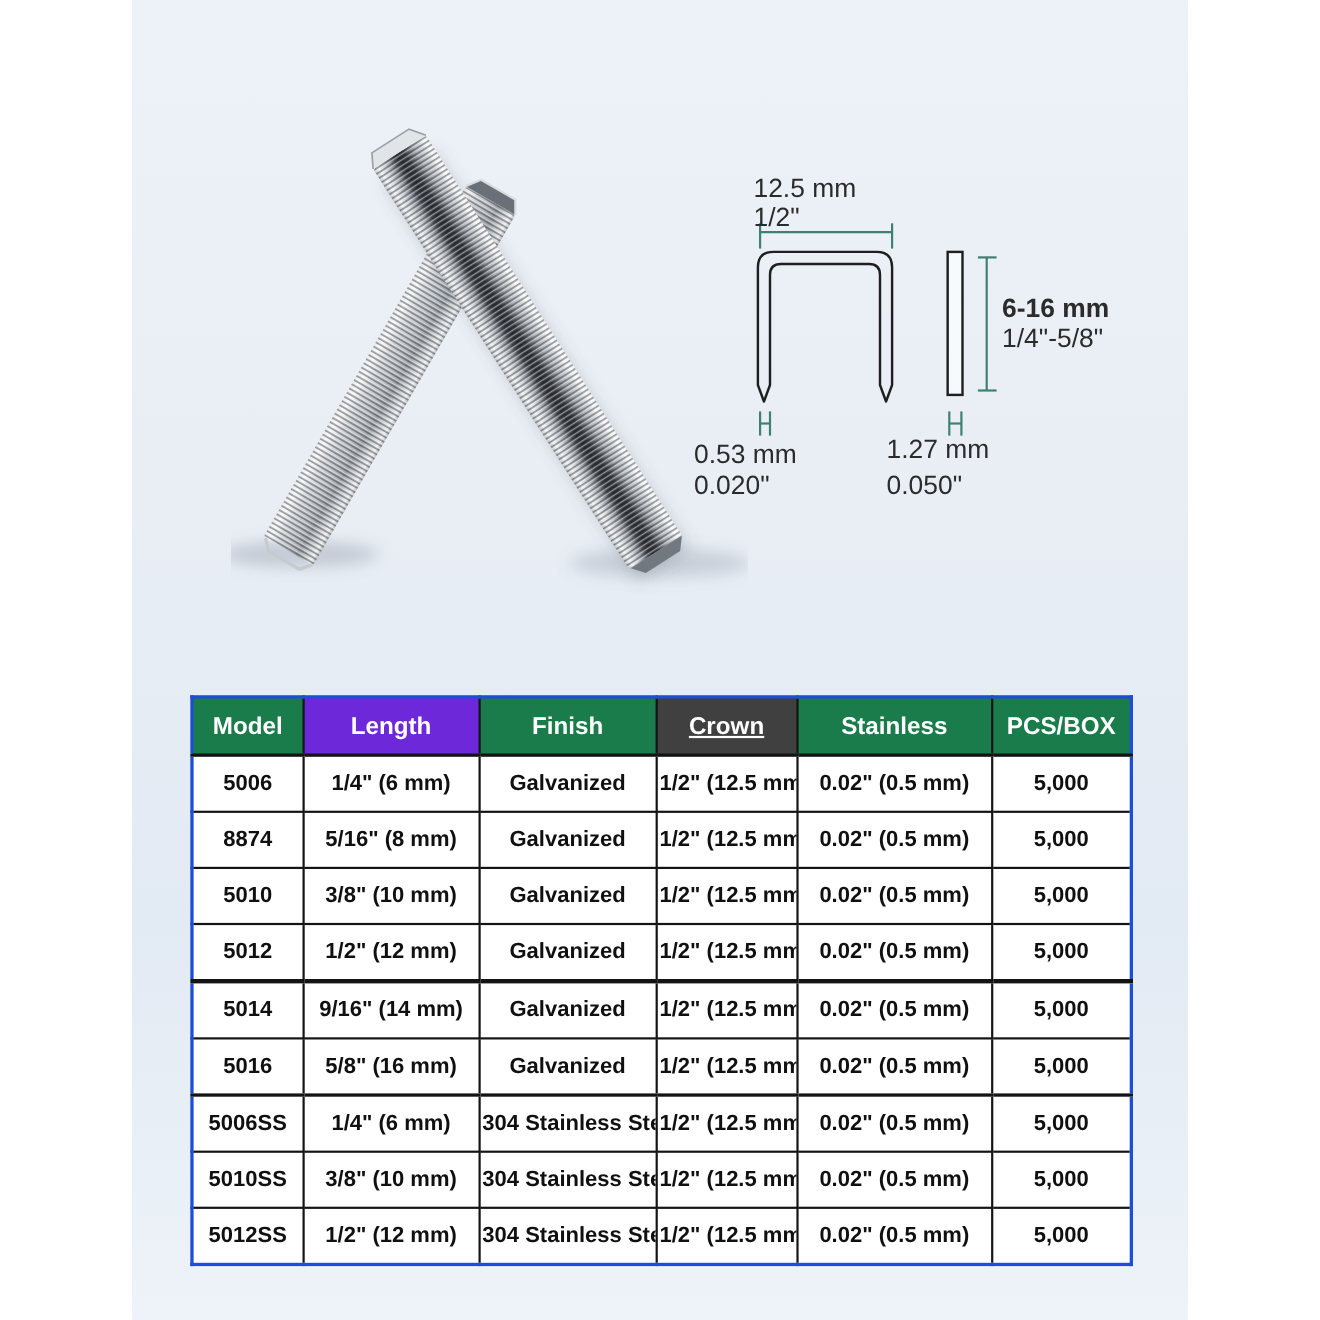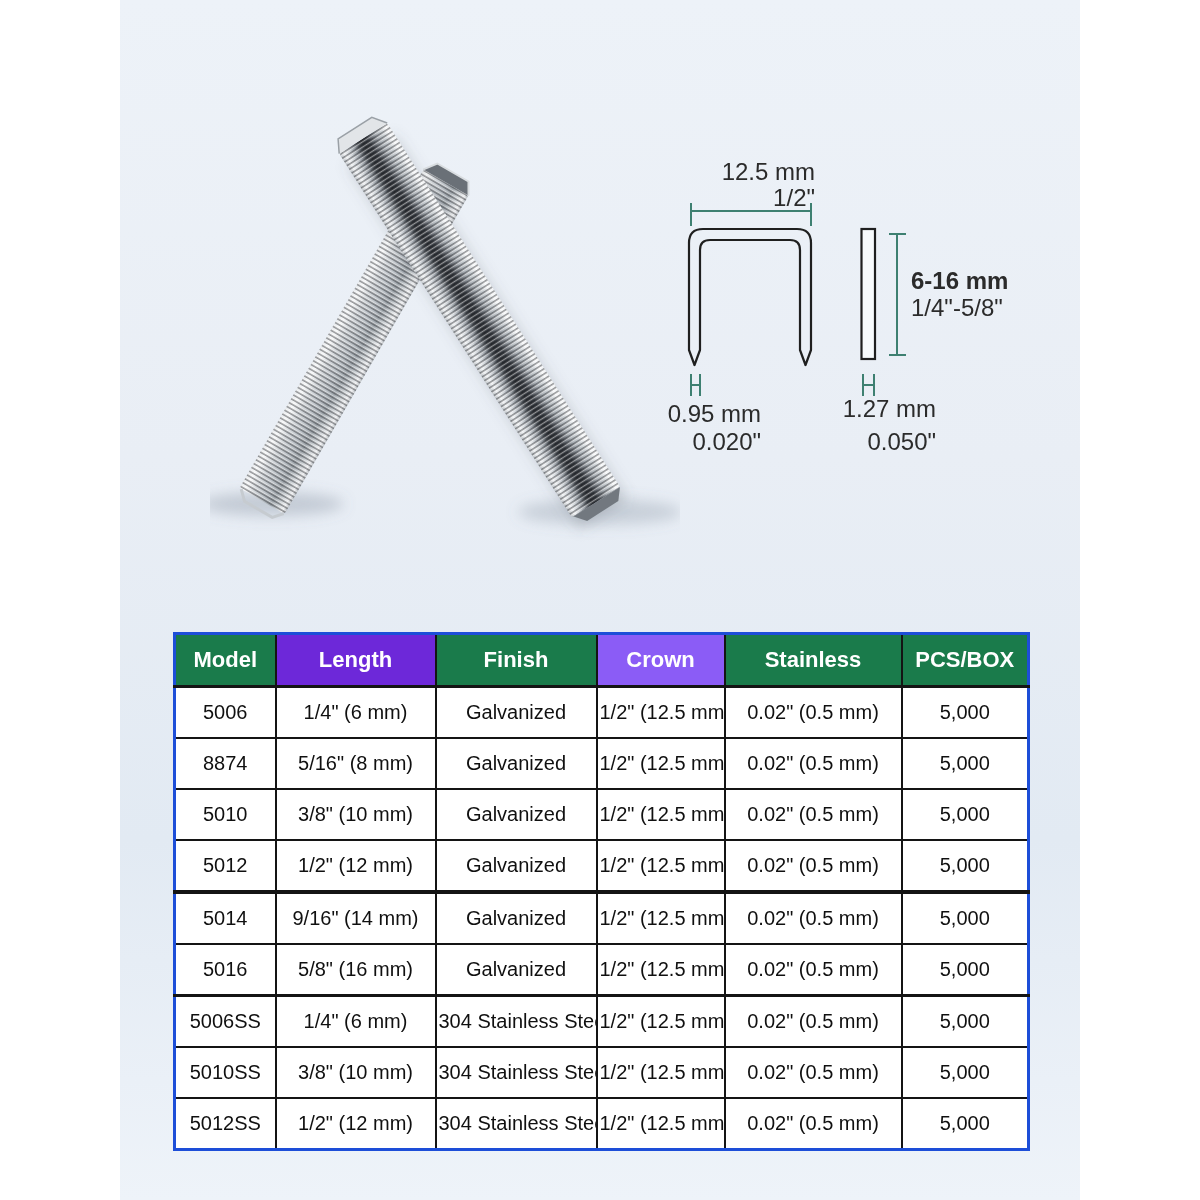--- a/index.html
+++ b/index.html
@@ -3,28 +3,28 @@
 <meta charset="utf-8">
 <style>
   html,body{margin:0;padding:0;}
   .page{position:relative;width:1200px;height:1200px;background:#ffffff;overflow:hidden;
         font-family:"Liberation Sans",sans-serif;}
   .panel{position:absolute;left:120px;top:0;width:960px;height:1200px;
          background:linear-gradient(180deg,#edf2f8 0%,#e9eef5 38%,#e2eaf3 70%,#eef3f9 100%);}
   .photo-svg{position:absolute;left:210px;top:100px;width:470px;height:475px;}
   .diagram-svg{position:absolute;left:640px;top:140px;width:420px;height:330px;}
   .dim-label{position:absolute;color:#2b2b2b;font-size:24px;line-height:26px;
-             text-align:right;white-space:nowrap;}
+             text-align:left;white-space:nowrap;}
   .dim-label.left{text-align:left;}
   table.spec{position:absolute;left:173px;top:632px;width:854px;border-collapse:collapse;
              table-layout:fixed;background:#ffffff;border:3px solid #1d4ed8;}
   table.spec th{color:#ffffff;font-size:22px;font-weight:bold;height:50px;
                 border:2px solid #141414;border-bottom:3px solid #141414;padding:0 2px;}
   table.spec td{font-size:20px;color:#101010;text-align:center;height:49px;
-                border:2px solid #141414;padding:0 2px;white-space:nowrap;overflow:hidden;}
+                border:2px solid #141414;padding:0 2px;white-space:nowrap;overflow:hidden;font-weight:bold;}
   tr.sep td{border-bottom-width:4px;}
   tr.sep2 td{border-bottom-width:3px;}
 </style>
 </head>
 <body>
 
 <div class="page">
   <div class="panel"></div>
 
   <svg class="photo-svg" viewBox="0 0 470 475" aria-hidden="true">
@@ -107,40 +107,40 @@
 
     <line x1="863" y1="374" x2="863" y2="396" stroke-width="2" stroke="#3e8071"></line>
     <line x1="874" y1="374" x2="874" y2="396" stroke-width="2" stroke="#3e8071"></line>
     <line x1="863" y1="385" x2="874" y2="385" stroke-width="2" stroke="#3e8071"></line>
   </svg>
 
   <div class="dim-label" style="left:685px;top:159px;width:130px;">12.5 mm</div>
   <div class="dim-label" style="left:685px;top:185px;width:130px;">1/2"</div>
   <div class="dim-label left" style="left:911px;top:268px;font-weight:bold;">6-16 mm</div>
   <div class="dim-label left" style="left:911px;top:295px;">1/4"-5/8"</div>
-  <div class="dim-label" style="left:631px;top:401px;width:130px;">0.95 mm</div>
+  <div class="dim-label" style="left:631px;top:401px;width:130px;">0.53 mm</div>
   <div class="dim-label" style="left:631px;top:429px;width:130px;">0.020"</div>
   <div class="dim-label" style="left:806px;top:396px;width:130px;">1.27 mm</div>
   <div class="dim-label" style="left:806px;top:429px;width:130px;">0.050"</div>
 
   <table class="spec">
     <colgroup>
       <col style="width:101px">
         <col style="width:160px">
         <col style="width:161px">
       <col style="width:128px">
         <col style="width:177px">
         <col style="width:127px">
     </colgroup>
     <thead>
       <tr>
         <th style="background-color: rgb(26, 123, 75);">Model</th>
         <th style="background-color: #6d28d9;">Length</th>
         <th style="background-color: rgb(26, 123, 75); margin-left: 40px;">Finish</th>
-        <th style="background-color: #8b5cf6;">Crown</th>
+        <th style="background-color: #404040; text-decoration: underline;">Crown</th>
         <th style="background-color: rgb(26, 123, 75);">Stainless</th>
         <th style="background-color: rgb(26, 123, 75); margin-left: 24px;">PCS/BOX</th>
       </tr>
     </thead>
     <tbody>
       <tr>
         <td>5006</td>
         <td>1/4" (6 mm)</td>
         <td>Galvanized</td>
         <td>1/2" (12.5 mm)</td>

